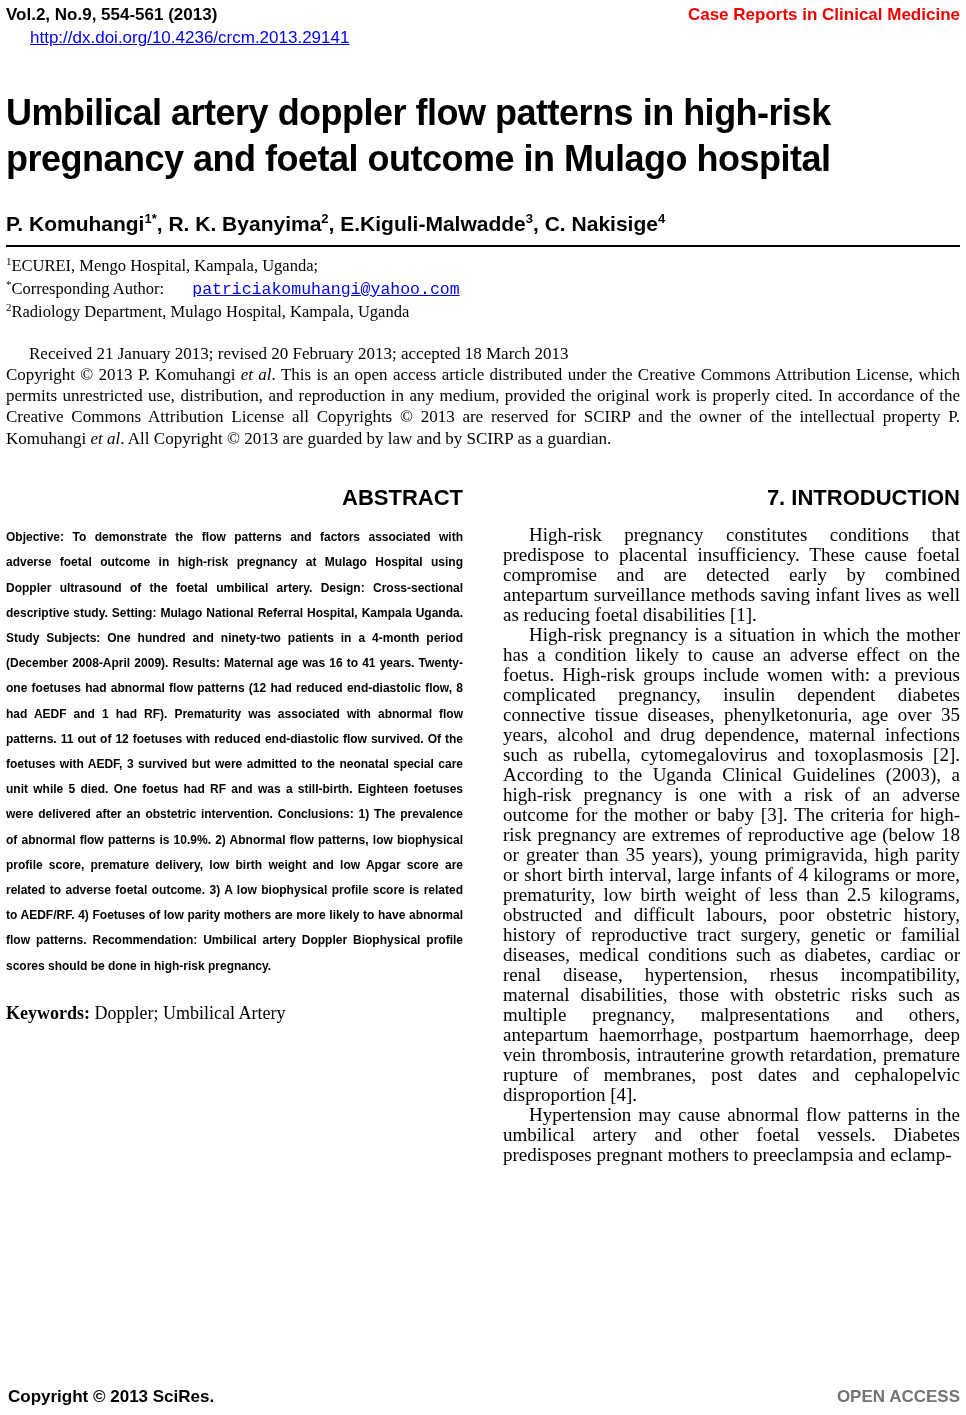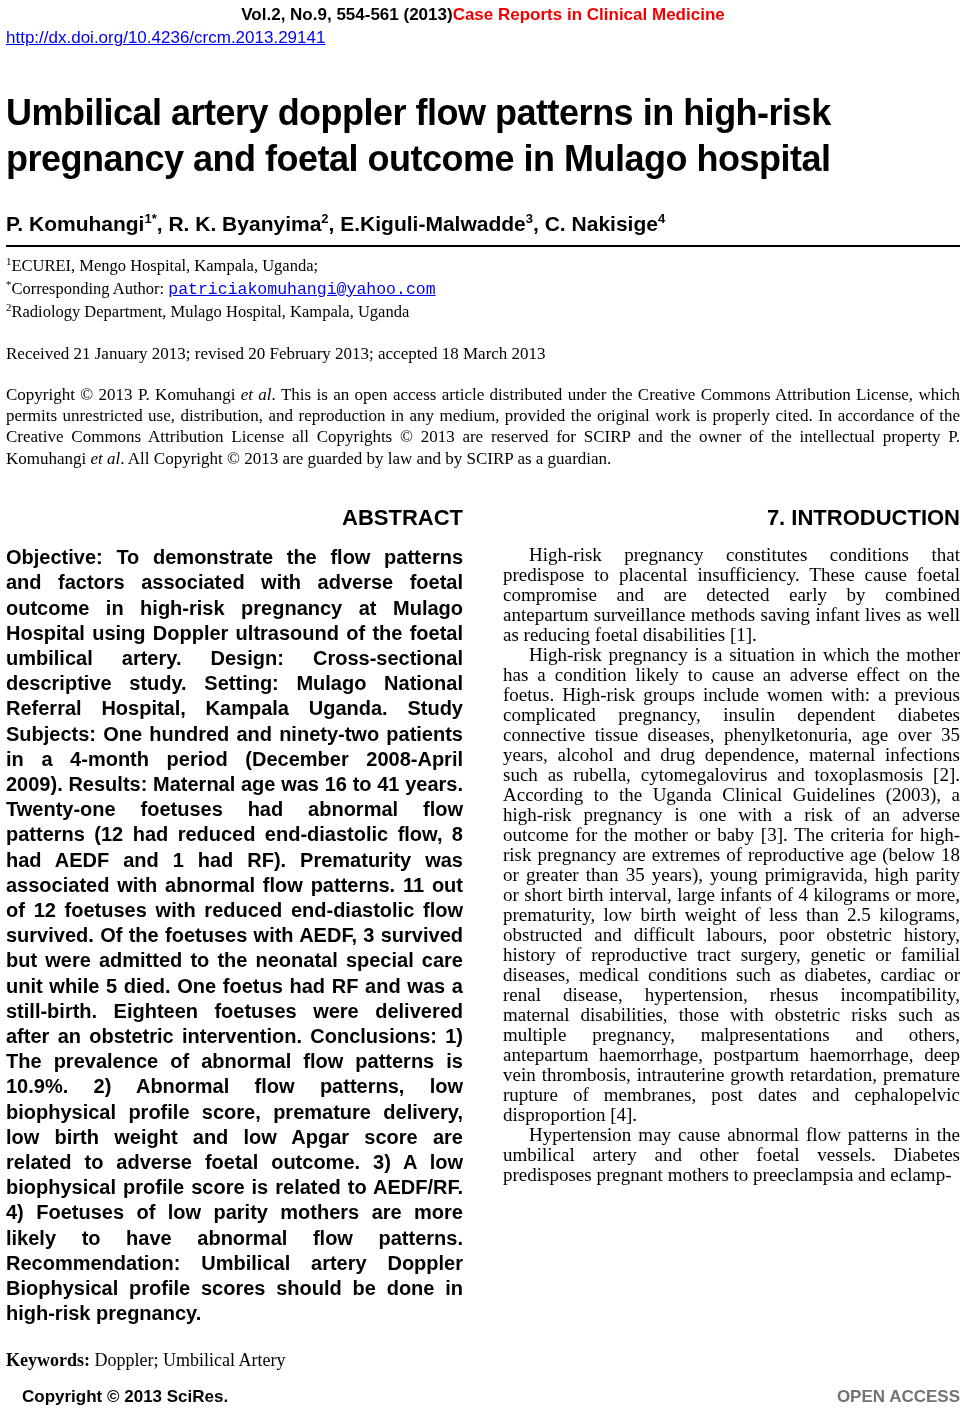--- a/index.html
+++ b/index.html
@@ -11,21 +11,21 @@
   }
   .page {
     position: relative;
     width: 966px; height: 1415px;
     padding: 5px 6px 0 6px;
     overflow: hidden;
     background: #fff;
   }
   
   .top-row {
-    display: flex; justify-content: center; align-items: baseline;
+    display: flex; justify-content: space-between; align-items: baseline;
     font-family: "Liberation Sans", sans-serif;
     font-weight: bold; font-size: 17px;
   }
   .doi {
     font-family: "Liberation Sans", sans-serif;
     font-size: 17px; text-decoration: underline;
     display: inline-block; margin-top: 3px;
   }
   
   .title {
@@ -37,55 +37,55 @@
     margin-top: 30px;
     font-family: "Liberation Sans", sans-serif;
     font-weight: bold; font-size: 21px;
   }
   .authors sup { font-size: 13px; line-height: 0; }
   .authors-rule { border: none; border-top: 2px solid #000; margin-top: 9px; }
   
   .affiliations { margin-top: 8px; font-size: 16.5px; line-height: 22.5px; }
   .affiliations sup { font-size: 11px; line-height: 0; }
   .email { text-decoration: underline; }
-  .received { margin-top: 20px; font-size: 17px; }
+  .received { margin-top: 20px; font-size: 17px; margin-left: 23px; }
   .copyright-note {
-    margin-top: 20px; font-size: 17px; line-height: 21.4px;
+    font-size: 17px; line-height: 21.4px;
     text-align: justify;
   }
   
   .columns { display: flex; gap: 40px; margin-top: 36px; }
   .col { flex: 1 1 0; min-width: 0; }
   .sec-h {
     font-family: "Liberation Sans", sans-serif;
     font-weight: bold; font-size: 22px; margin-bottom: 14px; text-align: right;
   }
   .abstract-text {
     font-family: "Liberation Sans", sans-serif;
-    font-weight: bold; font-size: 20px; line-height: 25.2px;
+    font-weight: bold; font-size: 12px; line-height: 25.2px;
     text-align: justify;
   }
   .keywords {
     margin-top: 24px;
     font-family: Liberation Serif, serif;
     font-size: 18px;
   }
   .keywords strong { font-weight: bold; }
   .body-p {
     font-size: 19px; line-height: 20px;
     text-align: justify; text-indent: 26px;
   }
   
   .footer {
-    position: absolute; left: 22px; right: 6px; bottom: 8px;
+    position: absolute; left: 8px; right: 6px; bottom: 8px;
     display: flex; justify-content: space-between; align-items: flex-end;
     font-family: "Liberation Sans", sans-serif;
     font-weight: bold; font-size: 17px;
   }
-  a { color: inherit; cursor: pointer; }
+  a { color: inherit; cursor: pointer; margin-left: 24px; }
 </style>
 </head>
 <body>
 
 <div class="page">
 
   <header>
     <div class="top-row">
       <span>Vol.2, No.9, 554-561 (2013)</span>
       <span style="color: rgb(241, 0, 0);">Case Reports in Clinical Medicine</span>

